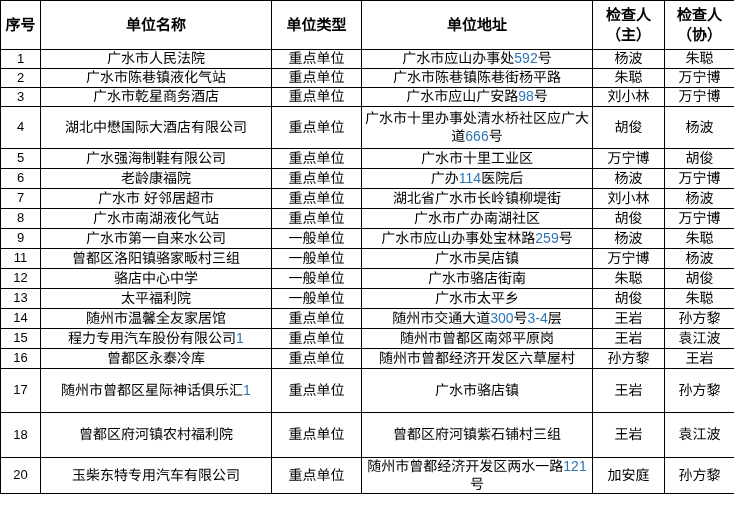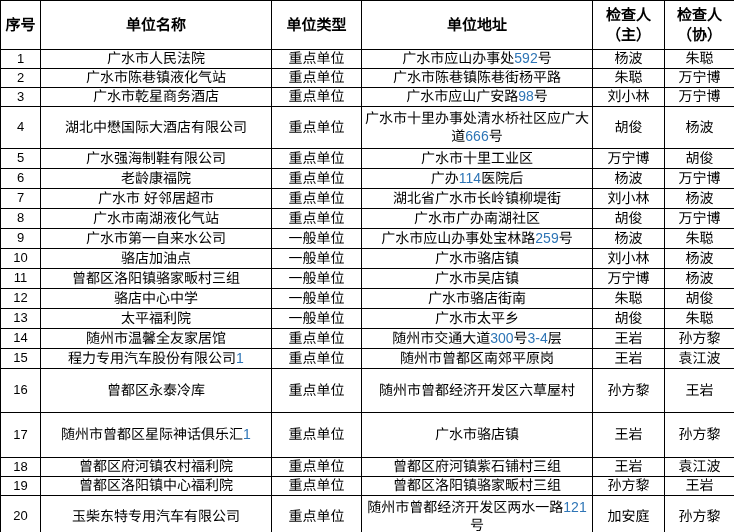--- a/index.html
+++ b/index.html
@@ -149,28 +149,20 @@
 
   <tr>
     <td class="c-no">9</td>
     <td class="c-name digitize">广水市第一自来水公司</td>
     <td class="c-type">一般单位</td>
     <td class="c-addr digitize">广水市应山办事处宝林路<span class="num">259</span>号</td>
     <td class="c-main">杨波</td>
     <td class="c-assist">朱聪</td>
   </tr>
 
-  <tr>
-    <td class="c-no">10</td>
-    <td class="c-name digitize">骆店加油点</td>
-    <td class="c-type">一般单位</td>
-    <td class="c-addr digitize">广水市骆店镇</td>
-    <td class="c-main">刘小林</td>
-    <td class="c-assist">杨波</td>
-  </tr>
 
   <tr>
     <td class="c-no">11</td>
     <td class="c-name digitize">曾都区洛阳镇骆家畈村三组</td>
     <td class="c-type">一般单位</td>
     <td class="c-addr digitize">广水市吴店镇</td>
     <td class="c-main">万宁博</td>
     <td class="c-assist">杨波</td>
   </tr>
 
@@ -230,28 +222,20 @@
 
   <tr>
     <td class="c-no">18</td>
     <td class="c-name digitize">曾都区府河镇农村福利院</td>
     <td class="c-type">重点单位</td>
     <td class="c-addr digitize">曾都区府河镇紫石铺村三组</td>
     <td class="c-main">王岩</td>
     <td class="c-assist">袁江波</td>
   </tr>
 
-  <tr>
-    <td class="c-no">19</td>
-    <td class="c-name digitize">曾都区洛阳镇中心福利院</td>
-    <td class="c-type">重点单位</td>
-    <td class="c-addr digitize">曾都区洛阳镇骆家畈村三组</td>
-    <td class="c-main">孙方黎</td>
-    <td class="c-assist">王岩</td>
-  </tr>
 
   <tr>
     <td class="c-no">20</td>
     <td class="c-name digitize">玉柴东特专用汽车有限公司</td>
     <td class="c-type">重点单位</td>
     <td class="c-addr digitize">随州市曾都经济开发区两水一路<span class="num">121</span>号</td>
     <td class="c-main">加安庭</td>
     <td class="c-assist">孙方黎</td>
   </tr>
 </tbody>

